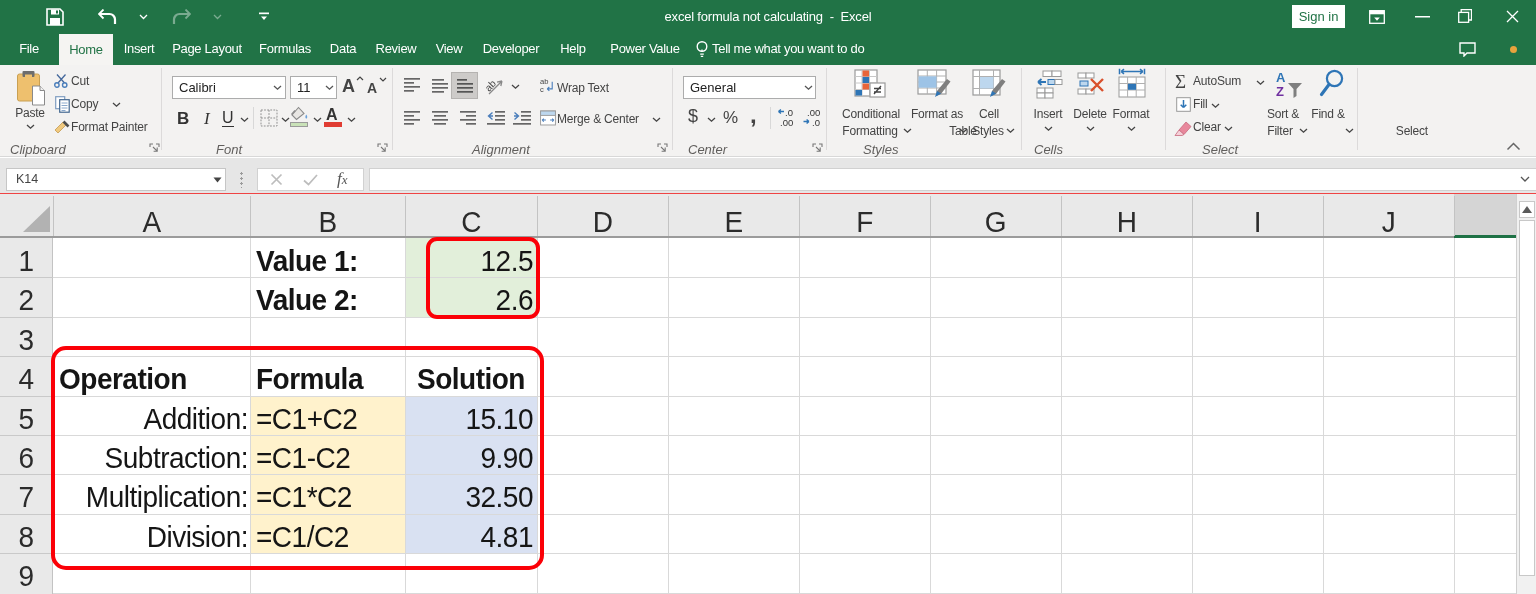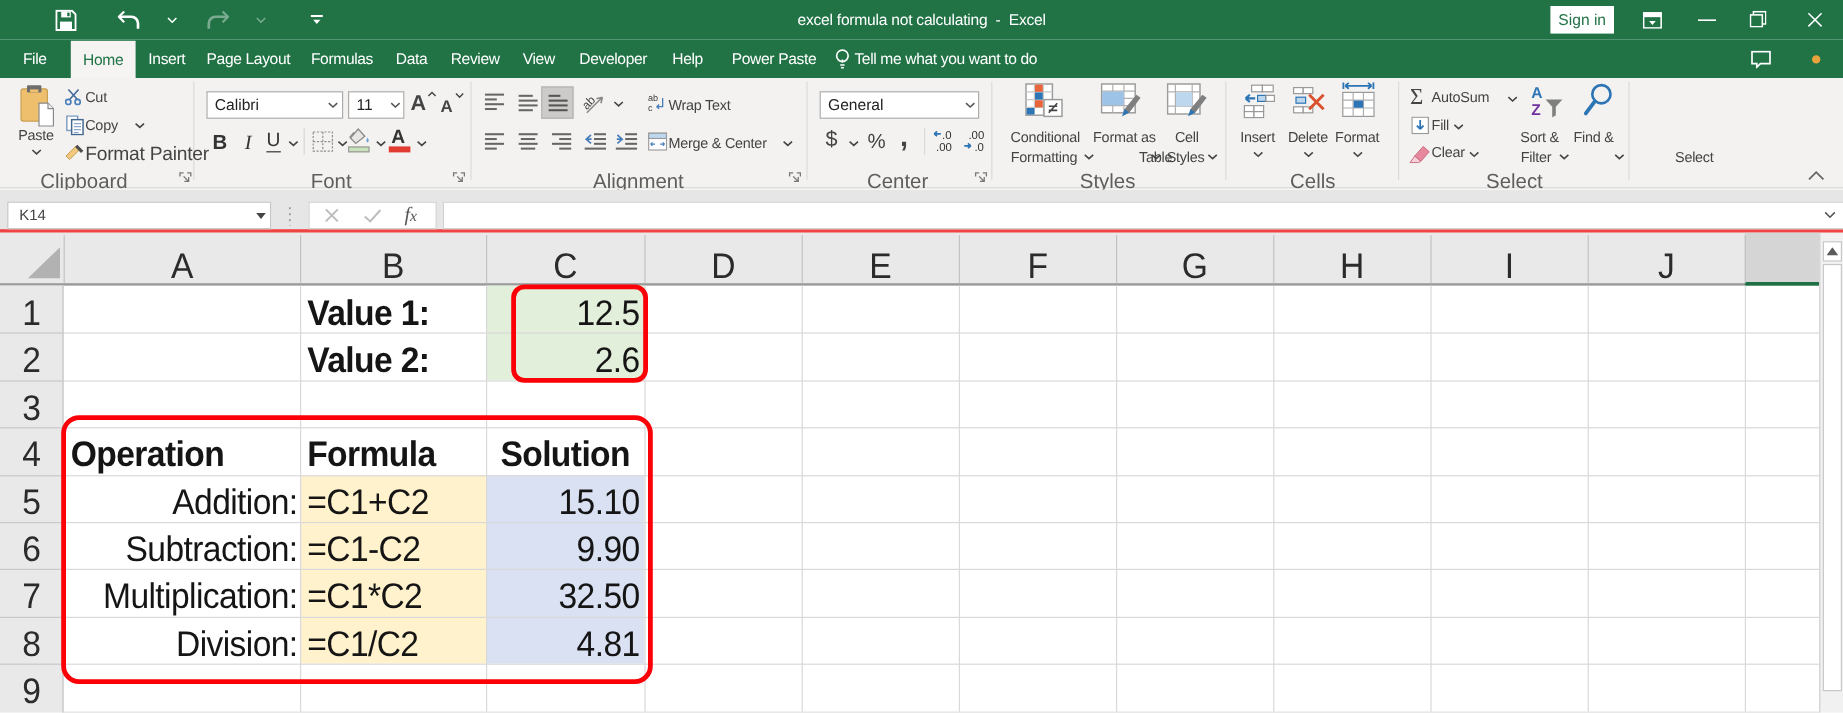--- a/index.html
+++ b/index.html
@@ -4,22 +4,22 @@
 * { margin:0; padding:0; box-sizing:border-box; }
 html,body { width:1536px; height:594px; overflow:hidden; }
 #app { position:relative; width:1536px; height:594px; font-family:"Liberation Sans",sans-serif; background:#fff; }
 .abs { position:absolute; }
 #titlebar { position:absolute; left:0; top:0; width:1536px; height:33px; background:#217346; }
 #tabsrow { position:absolute; left:0; top:33px; width:1536px; height:32px; background:#217346; }
 .tab { position:absolute; top:0; height:32px; line-height:32px; color:#fff; font-size:13px; letter-spacing:-0.3px; text-align:center; }
 #hometab { position:absolute; background:#f5f4f2; color:#217346; top:1px; height:33px; line-height:31px; font-size:13px; letter-spacing:-0.3px; text-align:center; }
 #ribbon { position:absolute; left:0; top:65px; width:1536px; height:92px; background:#f3f2f1; border-bottom:1px solid #d8d8d8; color:#444; }
 .gsep { position:absolute; top:3px; height:82px; width:1px; background:#dcdada; }
-.glabel { position:absolute; top:77px; font-size:17px; color:#605e5c; text-align:center; }
-#fbar { position:absolute; left:0; top:158px; width:1536px; height:36px; background:#e6e6e6; border-bottom:3px solid #ef4444; }
+.glabel { position:absolute; top:77px; font-size:13px; color:#605e5c; text-align:left;font-style:italic; }
+#fbar { position:absolute; left:0; top:158px; width:1536px; height:36px; background:#e6e6e6; border-bottom:1px solid #ef4444; }
 #sheet { position:absolute; left:0; top:194px; width:1536px; height:400px; background:#fff; }
 .hletter { position:absolute; top:0; height:44px; display:flex; align-items:flex-end; justify-content:center; padding-bottom:1.5px; font-size:28px; letter-spacing:-0.5px; color:#2b2b2b; line-height:1; transform:scaleY(1.06); transform-origin:center bottom; }
 .gl-v { position:absolute; width:1px; background:#d9d9d9; }
 .gl-h { position:absolute; height:1px; background:#d9d9d9; }
 .cell { position:absolute; display:flex; align-items:flex-end; font-size:28px; letter-spacing:-0.5px; color:#151515; padding-bottom:1.5px; line-height:1; white-space:nowrap; transform:scaleY(1.06); transform-origin:center bottom; }
 .cr { justify-content:flex-end; }
 .b { font-weight:bold; }
 </style></head><body>
 <div id="app">
 <div id="titlebar">
@@ -69,21 +69,21 @@
 <div class="tab" style="left:-31px;width:120px;">File</div>
 <div id="hometab" style="left:59px;width:54px;">Home</div>
 <div class="tab" style="left:79px;width:120px;">Insert</div>
 <div class="tab" style="left:147px;width:120px;">Page Layout</div>
 <div class="tab" style="left:225px;width:120px;">Formulas</div>
 <div class="tab" style="left:283px;width:120px;">Data</div>
 <div class="tab" style="left:336px;width:120px;">Review</div>
 <div class="tab" style="left:389px;width:120px;">View</div>
 <div class="tab" style="left:451px;width:120px;">Developer</div>
 <div class="tab" style="left:513px;width:120px;">Help</div>
-<div class="tab" style="left:585px;width:120px;">Power Paste</div>
+<div class="tab" style="left:585px;width:120px;">Power Value</div>
 <svg class="abs" style="left:695px;top:7px" width="14" height="19" viewBox="0 0 14 19">
 <circle cx="7" cy="6.5" r="4.8" fill="none" stroke="#fff" stroke-width="1.4"></circle>
 <path d="M5.2 14.2 h3.6 M5.8 16.4 h2.4" stroke="#fff" stroke-width="1.3"></path>
 <path d="M7 9.5 v2.6" stroke="#fff" stroke-width="1.3"></path>
 </svg>
 <div class="tab" style="left:712px;width:200px;text-align:left;">Tell me what you want to do</div>
 <svg class="abs" style="left:1459px;top:9px" width="17" height="15" viewBox="0 0 17 15">
 <path d="M1 1 h15 v10 h-8 l-3 3 v-3 h-4 z" fill="none" stroke="#fff" stroke-width="1.4"></path>
 </svg>
 <div class="abs" style="left:1510px;top:13px;width:7px;height:7px;border-radius:50%;background:#e8a33d;"></div>
@@ -126,21 +126,21 @@
 <path d="M6.5 7 h6 M6.5 9.5 h6 M6.5 12 h6 M6.5 14.5 h4" stroke="#8aa8cc" stroke-width="1"></path>
 </svg>
 <div class="abs" style="left:71px;top:32px;font-size:12px;letter-spacing:-0.2px;color:#444;white-space:nowrap;">Copy</div>
 <svg class="abs" style="left:112px;top:37px" width="9" height="6" viewBox="0 0 9 6">
         <path d="M1 1 L4.5 4.2 L8 1" fill="none" stroke="#444" stroke-width="1.3"></path>
       </svg>
 <svg class="abs" style="left:54px;top:55px" width="16" height="15" viewBox="0 0 16 15">
 <path d="M1 10 L9 2 L12 5 L4 13 z" fill="#f0c97e" stroke="#c49a52" stroke-width="0.8"></path>
 <path d="M9.5 1.5 L14.5 6.5" stroke="#4d4d4d" stroke-width="2.6"></path>
 </svg>
-<div class="abs" style="left:71px;top:55px;font-size:16px;letter-spacing:-0.2px;color:#444;white-space:nowrap;">Format Painter</div>
+<div class="abs" style="left:71px;top:55px;font-size:12px;letter-spacing:-0.2px;color:#444;white-space:nowrap;">Format Painter</div>
 <svg class="abs" style="left:149px;top:78px" width="11" height="11" viewBox="0 0 11 11">
         <path d="M1 4 V1 h3 M7 1 h3 v3" stroke="#777" fill="none" stroke-width="1.1"></path>
         <path d="M4 4 L8.2 8.2 M8.2 4.6 V8.2 H4.6" stroke="#777" fill="none" stroke-width="1.1"></path>
       </svg>
 <div class="abs" style="left:172px;top:11px;width:114px;height:23px;background:#fff;border:1px solid #acacac;font-size:13px;color:#222;line-height:21px;padding-left:6px;">Calibri</div>
 <svg class="abs" style="left:273px;top:20px" width="9" height="6" viewBox="0 0 9 6">
         <path d="M1 1 L4.5 4.2 L8 1" fill="none" stroke="#555" stroke-width="1.3"></path>
       </svg>
 <div class="abs" style="left:290px;top:11px;width:47px;height:23px;background:#fff;border:1px solid #acacac;font-size:13px;color:#222;line-height:21px;padding-left:6px;">11</div>
 <svg class="abs" style="left:325px;top:20px" width="9" height="6" viewBox="0 0 9 6">

